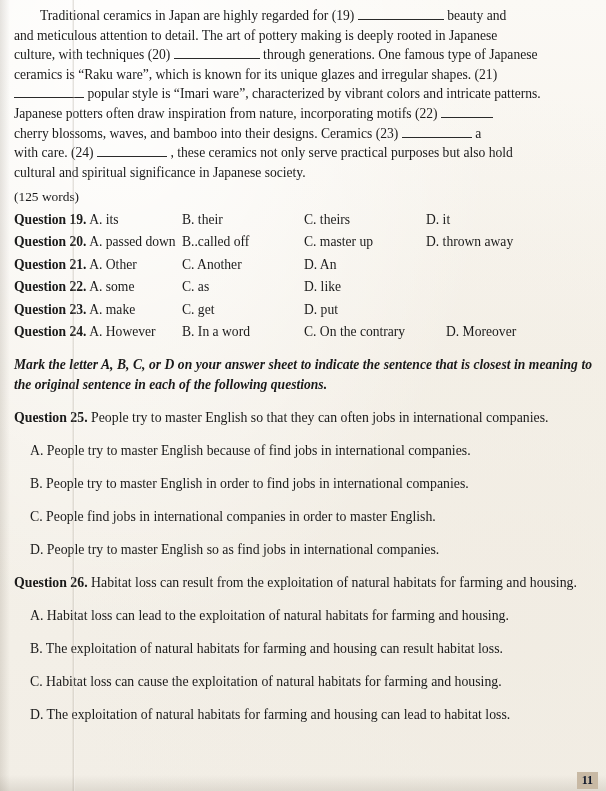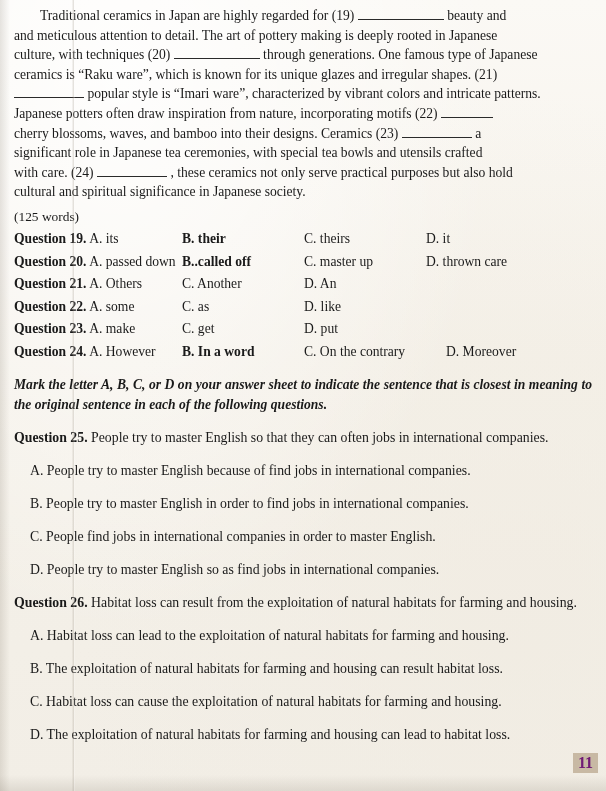--- a/index.html
+++ b/index.html
@@ -86,21 +86,21 @@
   }
   .qlabel {
     width: 168px;
     flex: 0 0 168px;
     white-space: nowrap;
   }
   .qlabel b { font-weight: 700; }
   .opt {
     flex: 0 0 auto;
   }
-  .opt.b { width: 122px; font-weight: bold; }
+  .opt.b { width: 122px; }
   .opt.c { width: 122px; }
   .opt.d { width: auto; }
 
   .instruction {
     margin: 14px 0 0 0;
     font-size: 13.6px;
     line-height: 20px;
     font-style: italic;
     font-weight: 700;
     text-align: justify;
@@ -116,24 +116,24 @@
   .choice {
     margin-top: 13px;
     margin-left: 16px;
     font-size: 13.8px;
     line-height: 20px;
   }
 
   .page-number {
     position: absolute;
     right: 8px;
-    bottom: 18px;
-    font-size: 16px;
+    bottom: 2px;
+    font-size: 12px;
     font-weight: 700;
-    color: #701a75;
+    color: #0f172a;
     background: #c8b9a4;
     padding: 1px 5px;
   }
 </style>
 </head>
 <body>
 
 <div class="page">
   <div class="edge-shadow"></div>
   <div class="bottom-shadow"></div>
@@ -163,23 +163,20 @@
     <p class="para">
       <span>Japanese potters often draw inspiration from nature, incorporating motifs (22)</span>
       <span class="blank b-sm"></span>
     </p>
     <p class="para">
       <span>cherry blossoms, waves, and bamboo into their designs. Ceramics (23)</span>
       <span class="blank b-md"></span>
       <span>a</span>
     </p>
     <p class="para">
-      <span>significant role in Japanese tea ceremonies, with special tea bowls and utensils crafted</span>
-    </p>
-    <p class="para">
       <span>with care. (24)</span>
       <span class="blank b-md"></span>
       <span>, these ceramics not only serve practical purposes but also hold</span>
     </p>
     <p class="para">
       <span>cultural and spiritual significance in Japanese society.</span>
     </p>
   </div>
 
   <p class="wordcount">(125 words)</p>
@@ -188,24 +185,24 @@
     <div class="qrow">
       <span class="qlabel"><b>Question 19.</b> <span>A. its</span></span>
       <span class="opt b">B. their</span>
       <span class="opt c">C. theirs</span>
       <span class="opt d">D. it</span>
     </div>
     <div class="qrow">
       <span class="qlabel"><b>Question 20.</b> <span>A. passed down</span></span>
       <span class="opt b">B..called off</span>
       <span class="opt c">C. master up</span>
-      <span class="opt d">D. thrown care</span>
-    </div>
-    <div class="qrow">
-      <span class="qlabel"><b>Question 21.</b> <span>A. Others</span></span>
+      <span class="opt d">D. thrown away</span>
+    </div>
+    <div class="qrow">
+      <span class="qlabel"><b>Question 21.</b> <span>A. Other</span></span>
       <span class="opt c">C. Another</span>
       <span class="opt d">D. An</span>
     </div>
     <div class="qrow">
       <span class="qlabel"><b>Question 22.</b> <span>A. some</span></span>
       <span class="opt c">C. as</span>
       <span class="opt d">D. like</span>
     </div>
     <div class="qrow">
       <span class="qlabel"><b>Question 23.</b> <span>A. make</span></span>

